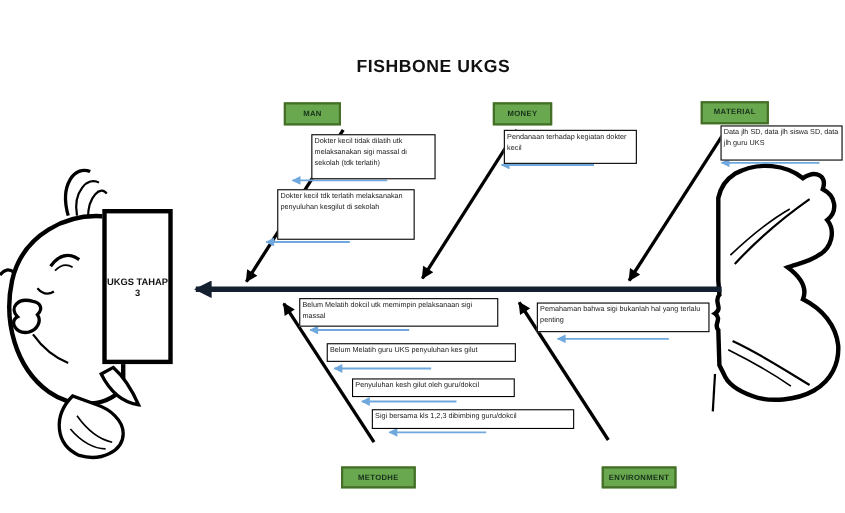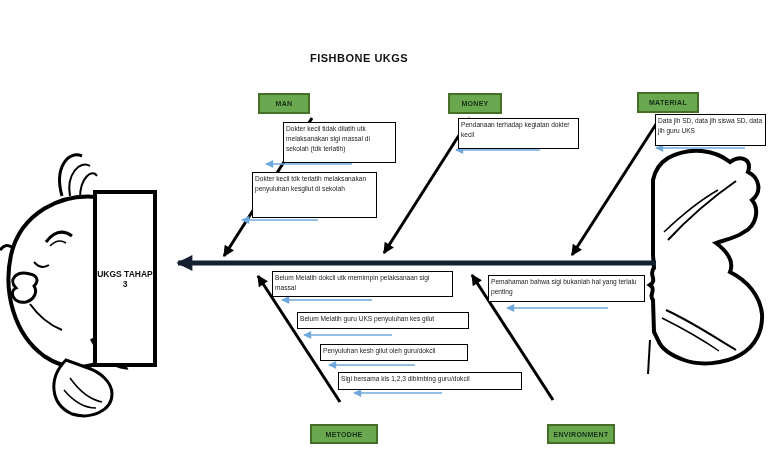--- a/index.html
+++ b/index.html
@@ -2,36 +2,36 @@
 <html><head>
 <meta charset="utf-8">
 <style>
   html,body{margin:0;padding:0;}
   body{
     width:768px;height:466px;position:relative;background:#ffffff;
     font-family:"Liberation Sans", sans-serif;overflow:hidden;
   }
   .abs{position:absolute;}
   #title{
-    left:310px;top:52px;font-size:11px;font-weight:bold;letter-spacing:.5px;color:#111;
+    left:324px;top:52px;font-size:16px;font-weight:bold;letter-spacing:.5px;color:#111;
   }
   svg.layer{left:0;top:0;width:768px;height:466px;pointer-events:none;}
   .cat{
     background:#6aa84f;border:2px solid #456f28;color:#16301a;
     font-size:7px;font-weight:bold;letter-spacing:.3px;
     display:flex;align-items:center;justify-content:center;box-sizing:border-box;
     z-index:4;
   }
   .cause{
     background:#fff;border:1px solid #000;box-sizing:border-box;
     font-size:6.6px;line-height:1.55;color:#222;padding:1px 2px;
     z-index:4;overflow:hidden;
   }
   #head-box{
-    left:93px;top:190px;width:64px;height:177px;background:#fff;border:4px solid #000;
+    left:93px;top:190px;width:64px;height:141px;background:#fff;border:4px solid #000;
     display:flex;flex-direction:column;align-items:center;justify-content:center;
     font-size:8.5px;font-weight:bold;color:#111;text-align:center;z-index:3;box-sizing:border-box;
   }
   
   #cat-man{left:258px;top:93px;width:52px;height:21px;}
   #cat-money{left:448px;top:93px;width:54px;height:21px;}
   #cat-material{left:637px;top:92px;width:62px;height:21px;}
   #cat-metodhe{left:310px;top:424px;width:68px;height:20px;}
   #cat-environment{left:547px;top:424px;width:68px;height:20px;}
   

